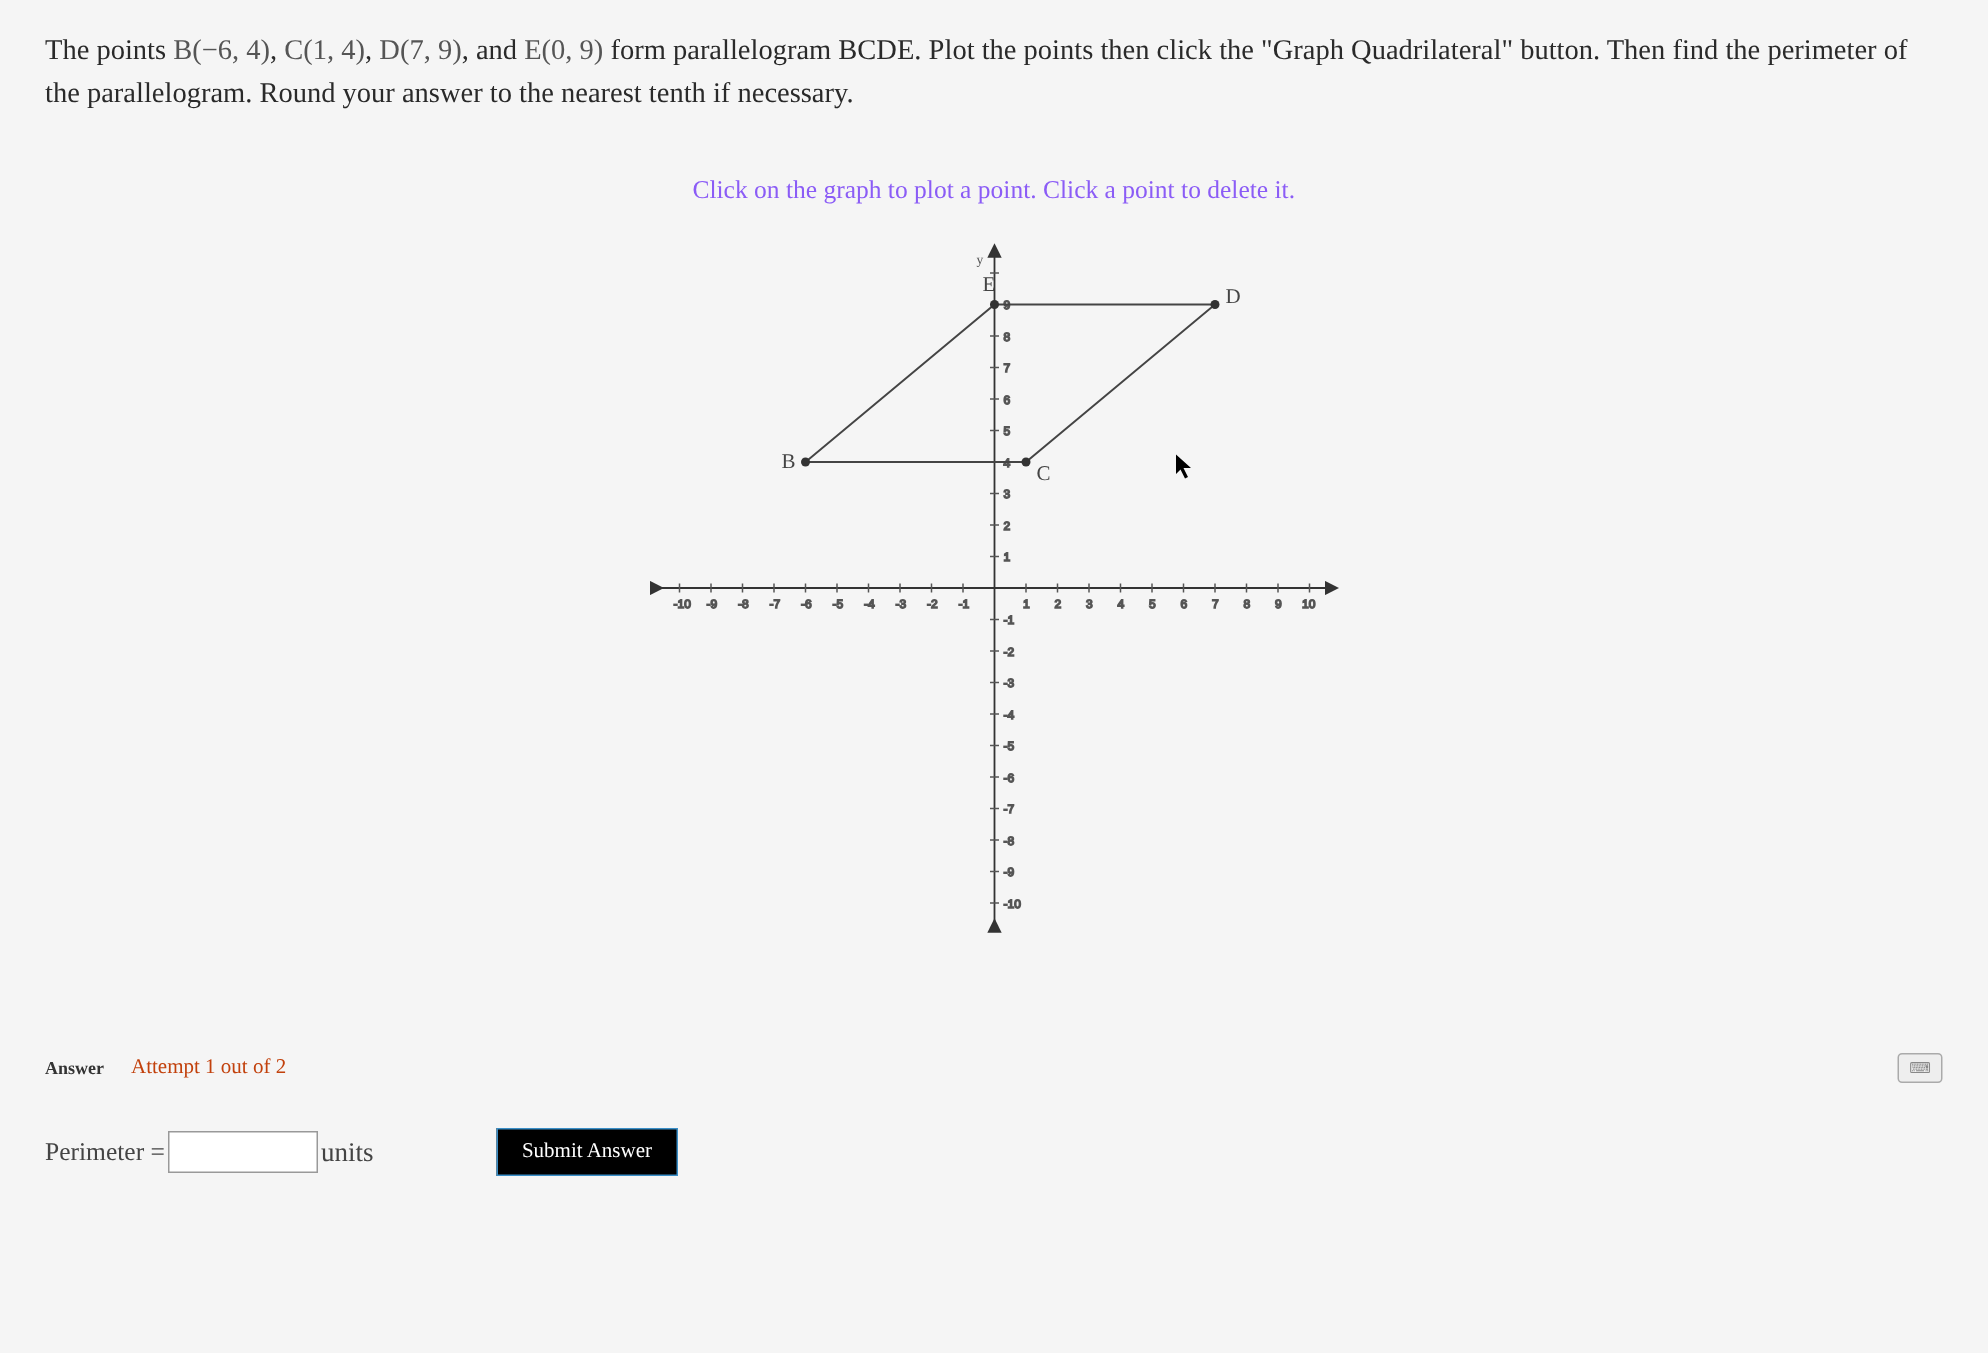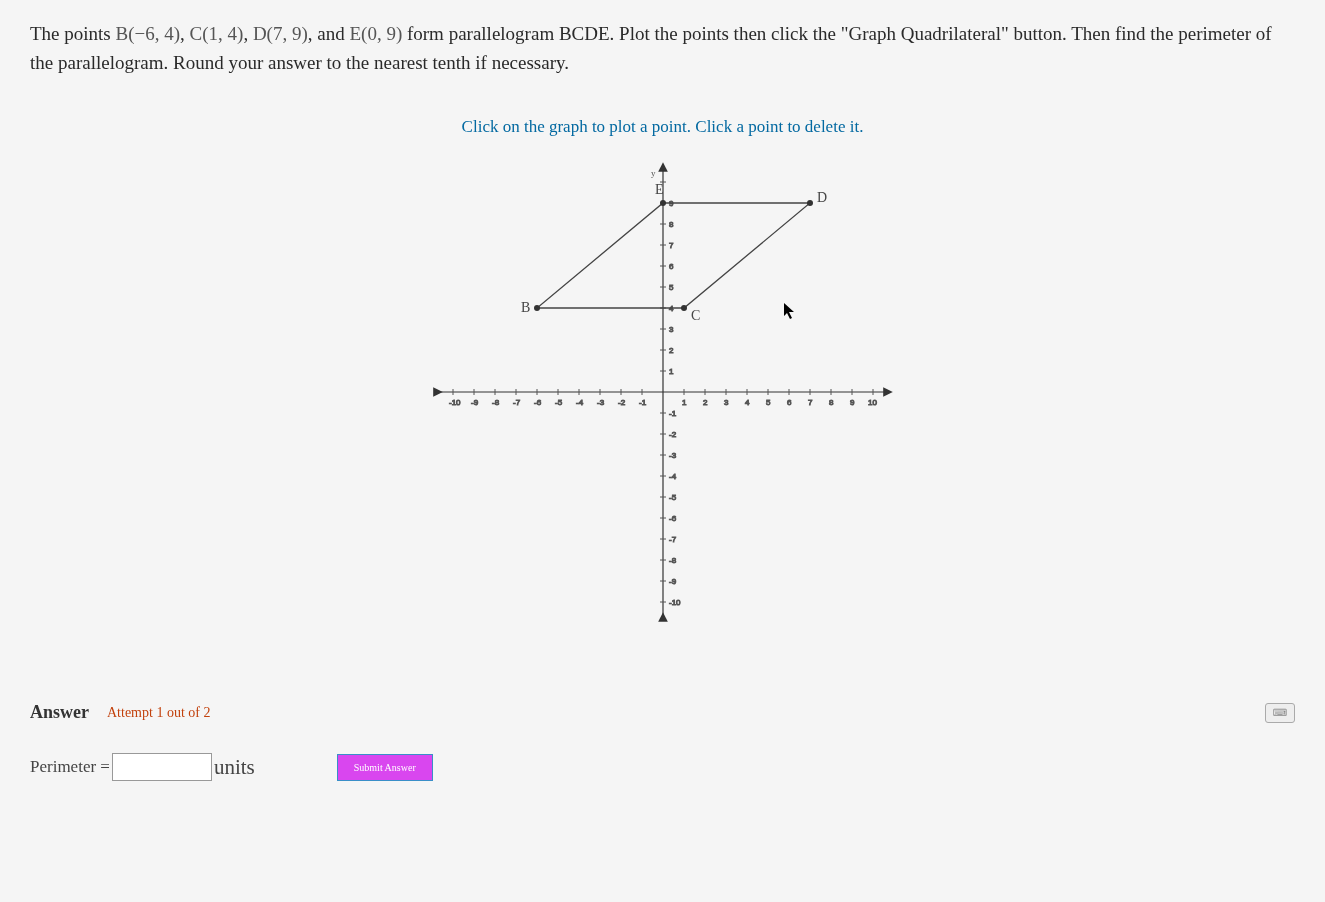--- a/index.html
+++ b/index.html
@@ -13,21 +13,21 @@
     .question {
       font-size: 19px;
       line-height: 1.5;
       color: #2a2a2a;
       margin-bottom: 40px;
     }
     .math { color: #555; text-align: center; }
     .instruction {
       text-align: center;
       font-size: 17px;
-      color: #0369a1;
+      color: #8b5cf6;
       margin-bottom: 25px;
     }
     .graph-container {
       display: flex;
       justify-content: center;
       margin-bottom: 80px;
       position: relative;
     }
     .graph {
       position: relative;
@@ -40,43 +40,43 @@
       color: #000;
       pointer-events: none;
     }
     .answer-section {
       margin-top: 40px;
       display: flex;
       justify-content: space-between;
       align-items: center;
     }
     .answer-left { display: flex; align-items: center; gap: 10px; }
-    .answer-label { font-size: 18px; font-weight: bold; color: #333; }
+    .answer-label { font-size: 12px; font-weight: bold; color: #333; }
     .attempt { font-size: 14px; color: #c2410c; margin-left: 8px; }
     .perimeter-row {
       margin-top: 30px;
       display: flex;
       align-items: center;
       gap: 2px;
     }
     .perimeter-label { font-size: 17px; color: #444; }
     .perimeter-input {
       width: 100px;
       height: 28px;
       border: 1px solid #999;
       padding: 2px 6px;
       font-size: 15px;
     }
-    .units { font-size: 21px; color: #444; margin-right: 80px; }
+    .units { font-size: 18px; color: #444; margin-right: 80px; }
     .submit-btn {
-      background: #d946ef;
+      background: #000000;
       color: #fff;
       border: 1px solid #3a8fc8;
       padding: 7px 16px;
-      font-size: 10px;
+      font-size: 14px;
       cursor: pointer;
       font-family: inherit;
     }
     .keyboard-icon {
       width: 30px;
       height: 20px;
       border: 1px solid #aaa;
       border-radius: 3px;
       background: #eee;
       display: flex;

